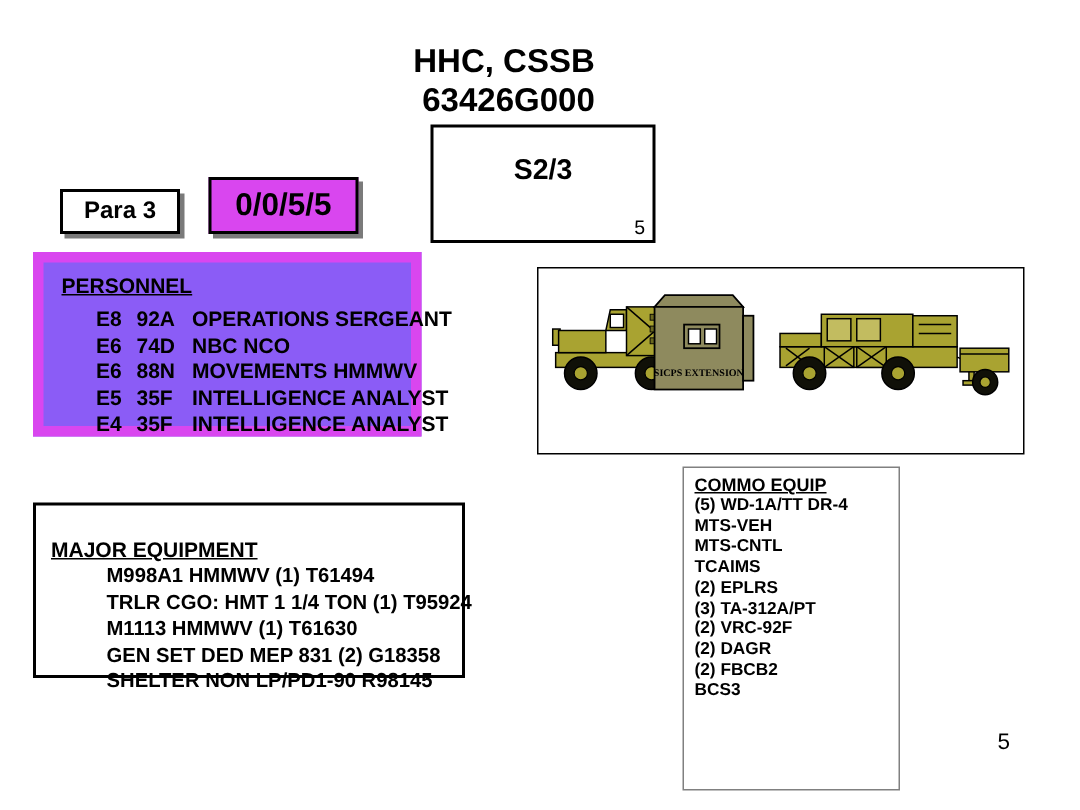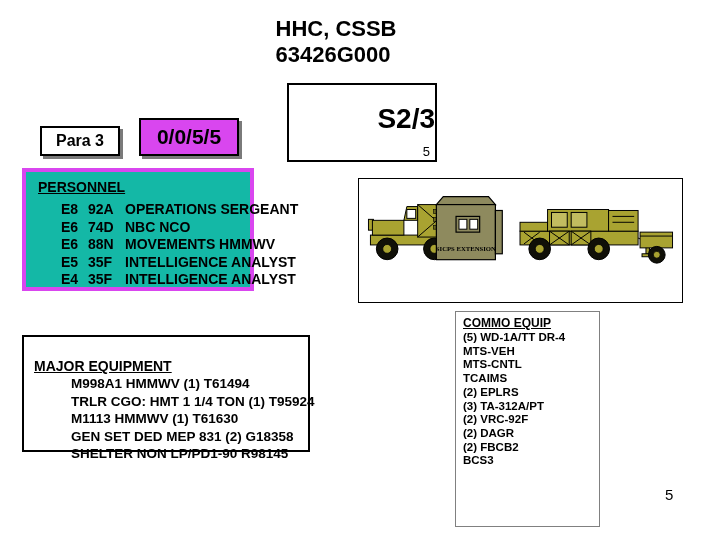--- a/index.html
+++ b/index.html
@@ -1,38 +1,38 @@
 <!DOCTYPE html>
 <html style="--vehicle-body: #a9a331; --shelter-body: #8e8a5e; --commo-border: #808080; --shadow: #7a7a7a;"><head>
 <meta charset="utf-8">
 <style>
   html,body{margin:0;padding:0;background:#fff;}
   .slide{
     position:relative;width:720px;height:540px;background:#ffffff;overflow:hidden;
     font-family:"Liberation Sans","DejaVu Sans",sans-serif;color:#000;
   }
   
-  .title{position:absolute;top:16px;left:336px;transform:translateX(-50%);
-    text-align:left;font-size:22px;font-weight:bold;line-height:26px;white-space:nowrap;}
+  .title{position:absolute;top:28px;left:336px;transform:translateX(-50%);
+    text-align:right;font-size:22px;font-weight:bold;line-height:26px;white-space:nowrap;}
   
   .para-box{position:absolute;left:40px;top:126px;width:76px;height:26px;
     border:2px solid #000;background:#fff;box-shadow:3px 3px 0 var(--shadow,#7a7a7a);
     display:flex;align-items:center;justify-content:center;font-size:16px;font-weight:bold;}
   .strength-box{position:absolute;left:139px;top:118px;width:96px;height:34px;
     border:2px solid #000;background:#d946ef;box-shadow:3px 3px 0 var(--shadow,#7a7a7a);
     display:flex;align-items:center;justify-content:center;font-size:21px;font-weight:bold;}
   
   .unit-box{position:absolute;left:287px;top:83px;width:146px;height:75px;
     border:2px solid #000;background:#fff;}
-  .unit-label{position:absolute;left:0;right:0;top:18px;text-align:right;
-    font-size:28px;font-weight:bold;}
+  .unit-label{position:absolute;left:0;right:0;top:18px;text-align:center;
+    font-size:19px;font-weight:bold;}
   .unit-corner{position:absolute;right:5px;bottom:1px;font-size:13px;font-weight:normal;}
   
-  .personnel-box{position:absolute;left:22px;top:168px;width:232px;height:123px;
-    border:4px solid #d946ef;background:#14b8a6;box-sizing:border-box;}
+  .personnel-box{position:absolute;left:22px;top:168px;width:259px;height:123px;
+    border:7px solid #d946ef;background:#8b5cf6;box-sizing:border-box;}
   .personnel-title{margin:7px 0 6px 12px;font-size:14px;font-weight:bold;text-decoration:underline;}
   .p-row{padding-left:35px;font-size:14px;font-weight:bold;line-height:17.5px;white-space:nowrap;}
   .p-grade{display:inline-block;width:27px;}
   .p-mos{display:inline-block;width:37px;}
   
   .vehicle-frame{position:absolute;left:358px;top:178px;width:325px;height:125px;
     border:1px solid #000;background:#fff;box-sizing:border-box;}
   .vehicle-frame svg{display:block;width:100%;height:100%;}
   .vb{fill:var(--vehicle-body,#a9a331);stroke:#000;stroke-width:1;}
   .sb{fill:var(--shelter-body,#8e8a5e);stroke:#000;stroke-width:1.2;}

